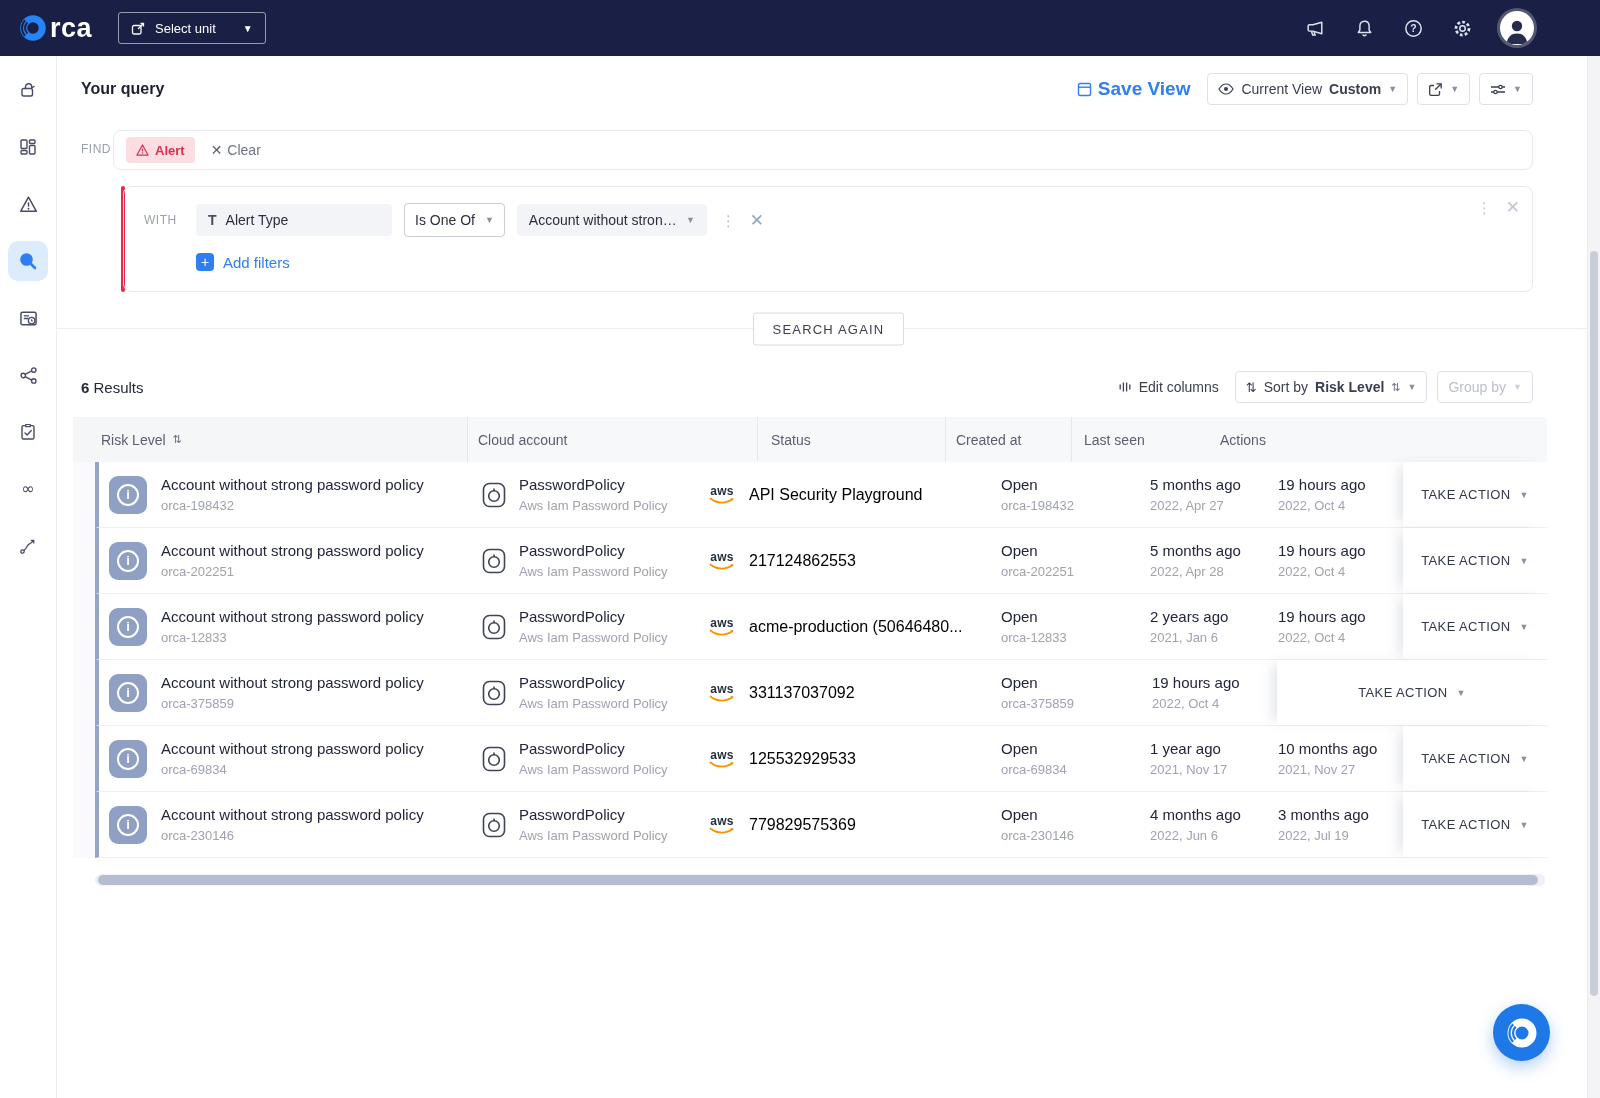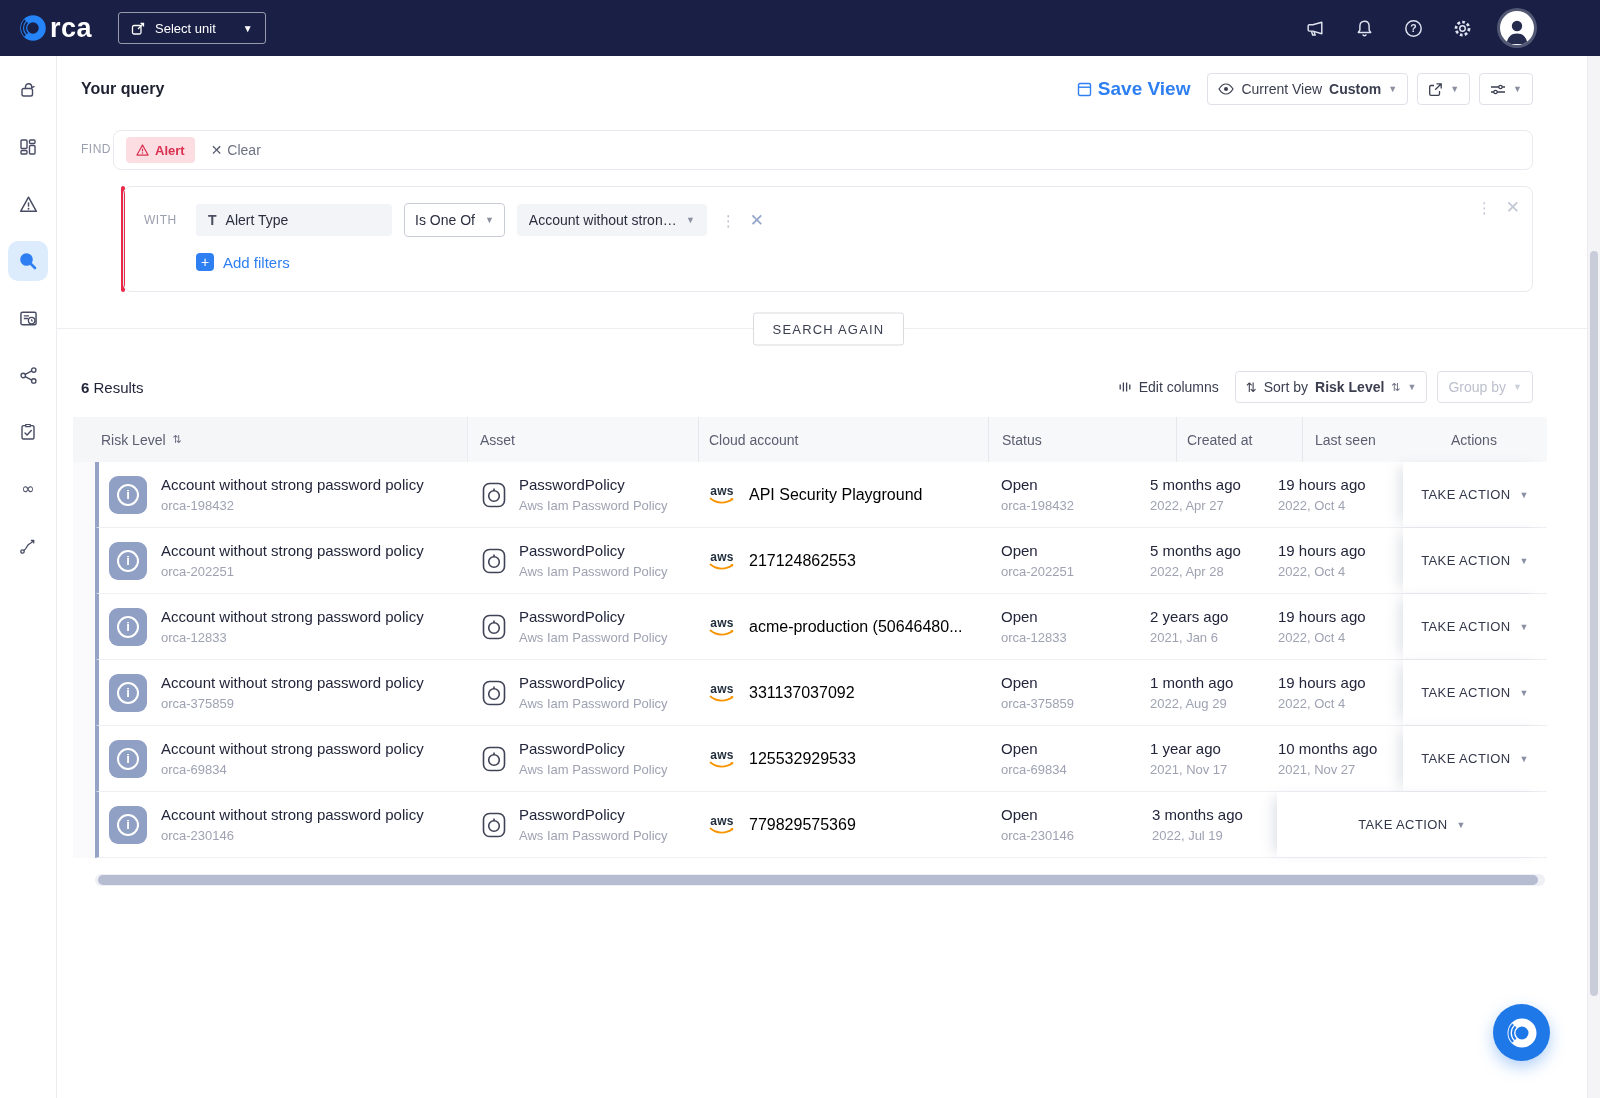--- a/index.html
+++ b/index.html
@@ -392,23 +392,20 @@
       </div>
     </div>
   </div>
 
   <div class="table">
     <div class="thead">
       <div class="hc h-risk">
         <span>Risk Level</span>
         <span class="sort-glyph">⇅</span>
       </div>
-      <div class="hc h-asset">
-          <span>Asset</span>
-        </div>
       <div class="hc h-cloud">
           <span>Cloud account</span>
         </div>
       <div class="hc h-status">
           <span>Status</span>
         </div>
       <div class="hc h-created">
           <span>Created at</span>
         </div>
       <div class="hc h-seen">
@@ -620,26 +617,20 @@
               </svg>
       </span>
       <span class="t1 cell-text">331137037092</span>
     </div>
     <div class="cell c-status">
       <span class="cell-text">
         <span class="t1" style="display:block">Open</span>
         <span class="t2" style="display:block">orca-375859</span>
       </span>
     </div>
-    <div class="cell c-created">
-      <span class="cell-text">
-        <span class="t1" style="display:block">1 month ago</span>
-        <span class="t2" style="display:block">2022, Aug 29</span>
-      </span>
-    </div>
     <div class="cell c-seen">
       <span class="cell-text">
         <span class="t1" style="display:block">19 hours ago</span>
         <span class="t2" style="display:block">2022, Oct 4</span>
       </span>
     </div>
     <div class="cell c-actions">
       <button class="take-action">
         <span>TAKE ACTION</span>
         <span class="caret-sm">▼</span>
@@ -732,20 +723,26 @@
                 <path d="M1.5 1.5 C8 6.8 17 6.8 23.5 2" fill="none" stroke="#f79400" stroke-width="1.8" stroke-linecap="round"></path>
                 <path d="M21.5 1 L24.2 1.6 L23 4" fill="#f79400"></path>
               </svg>
       </span>
       <span class="t1 cell-text">779829575369</span>
     </div>
     <div class="cell c-status">
       <span class="cell-text">
         <span class="t1" style="display:block">Open</span>
         <span class="t2" style="display:block">orca-230146</span>
+      </span>
+    </div>
+    <div class="cell c-created">
+      <span class="cell-text">
+        <span class="t1" style="display:block">4 months ago</span>
+        <span class="t2" style="display:block">2022, Jun 6</span>
       </span>
     </div>
     <div class="cell c-seen">
       <span class="cell-text">
         <span class="t1" style="display:block">3 months ago</span>
         <span class="t2" style="display:block">2022, Jul 19</span>
       </span>
     </div>
     <div class="cell c-actions">
       <button class="take-action">

